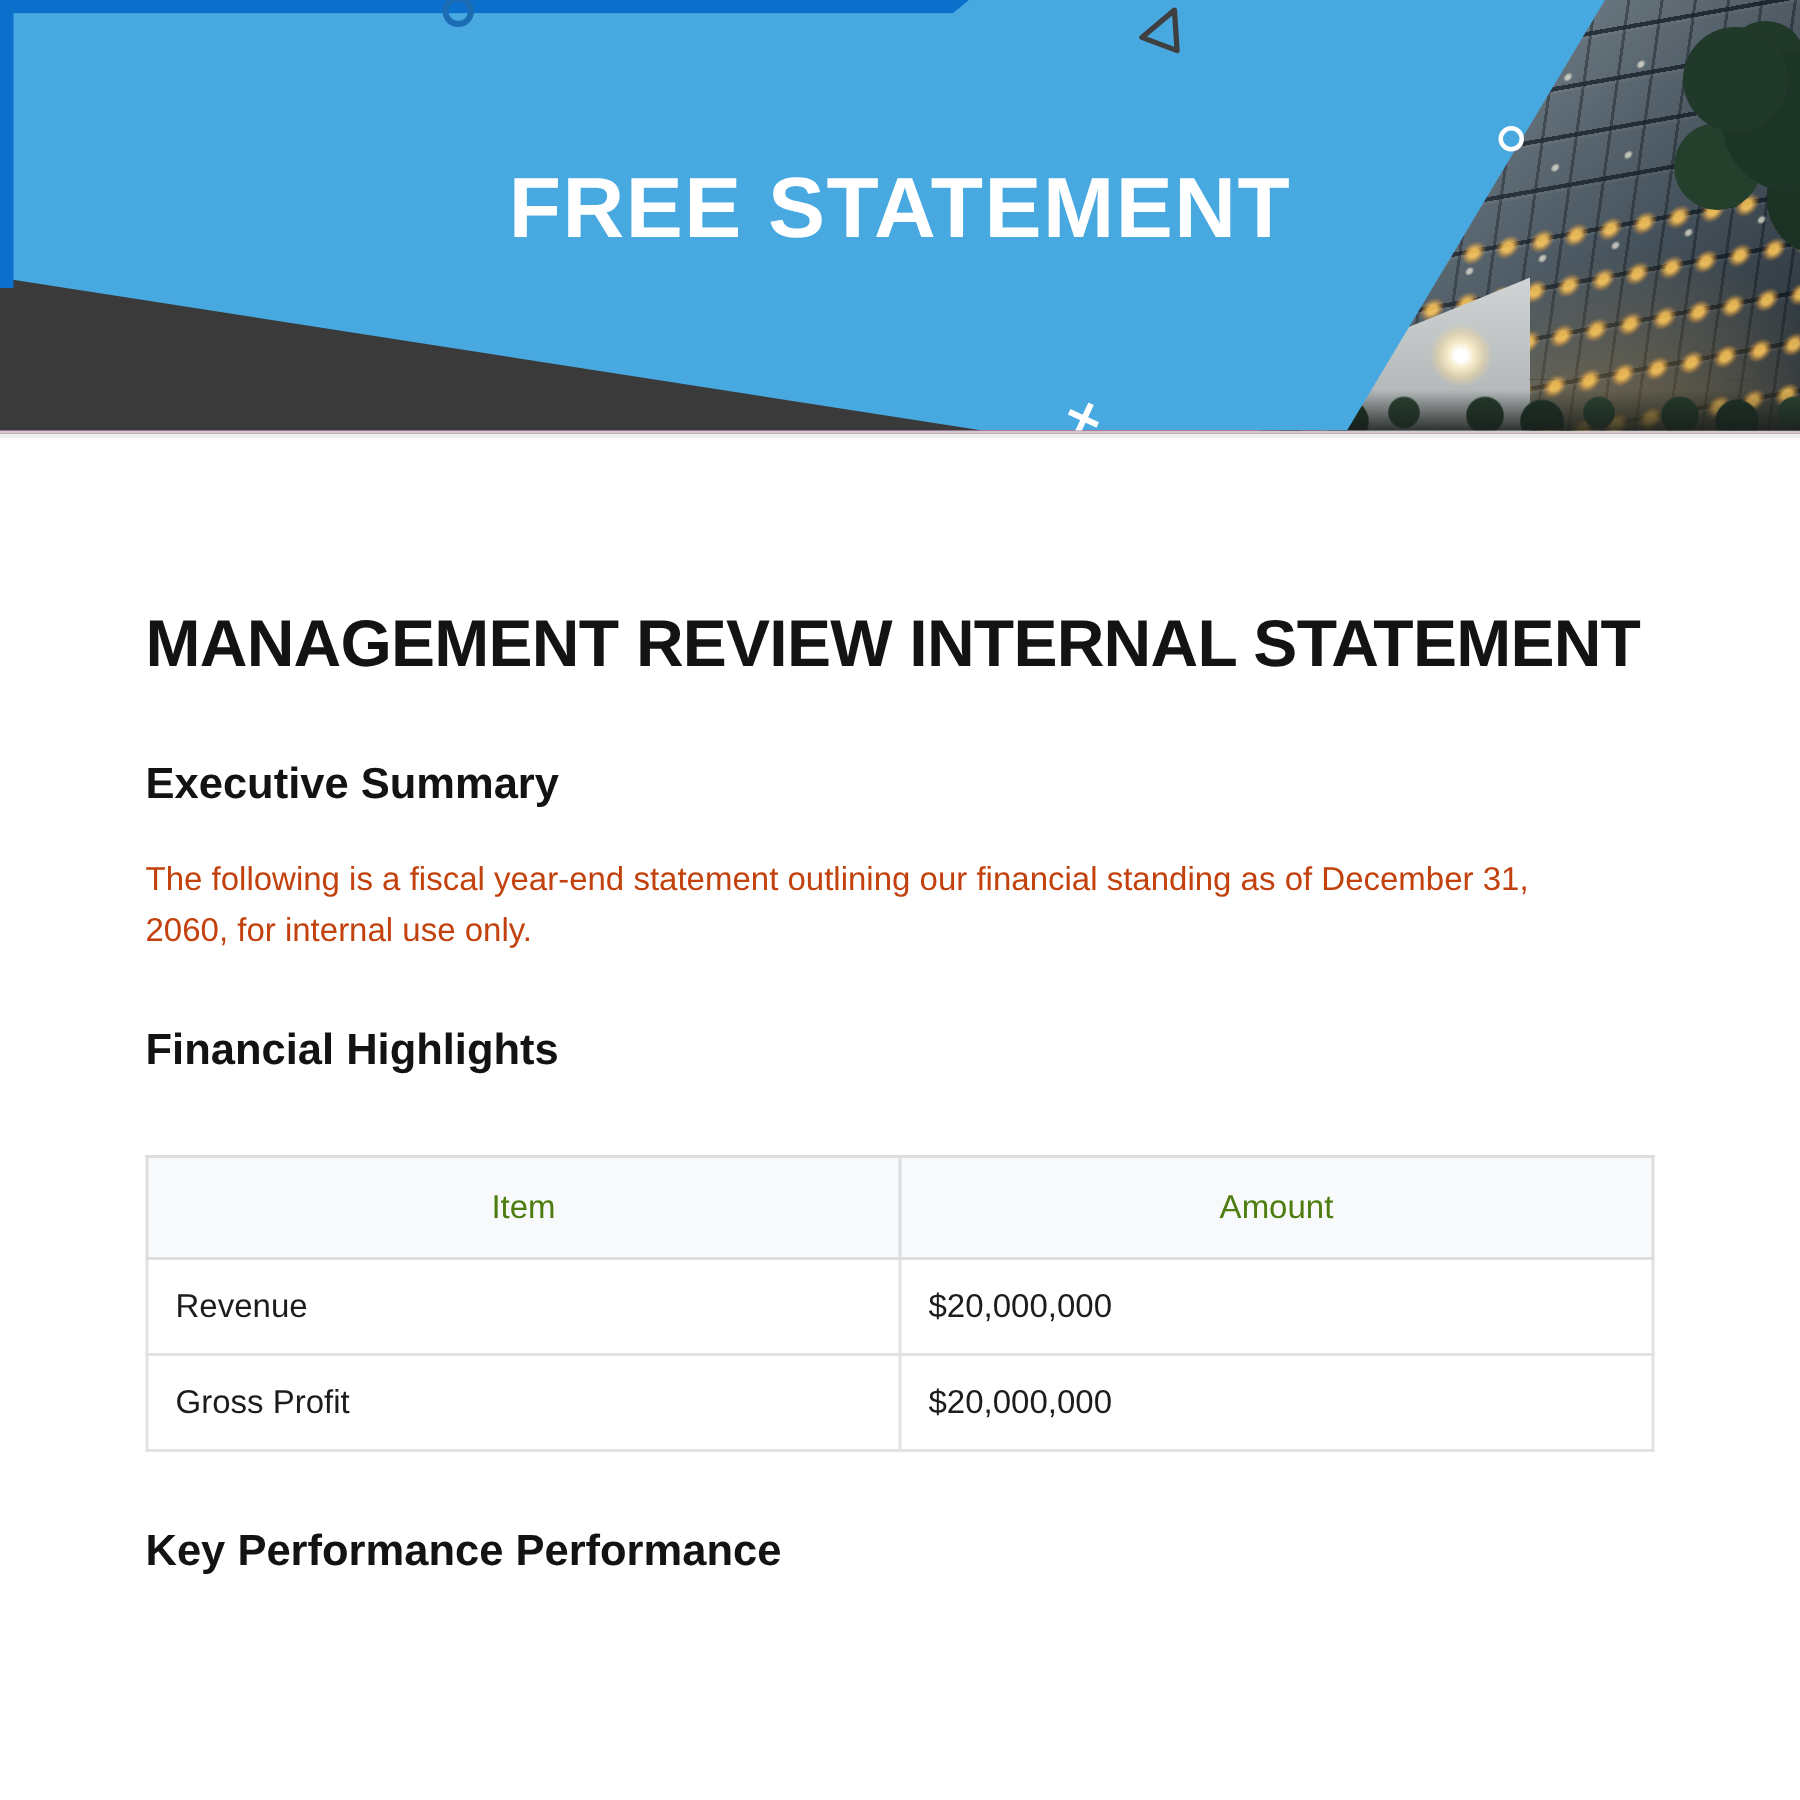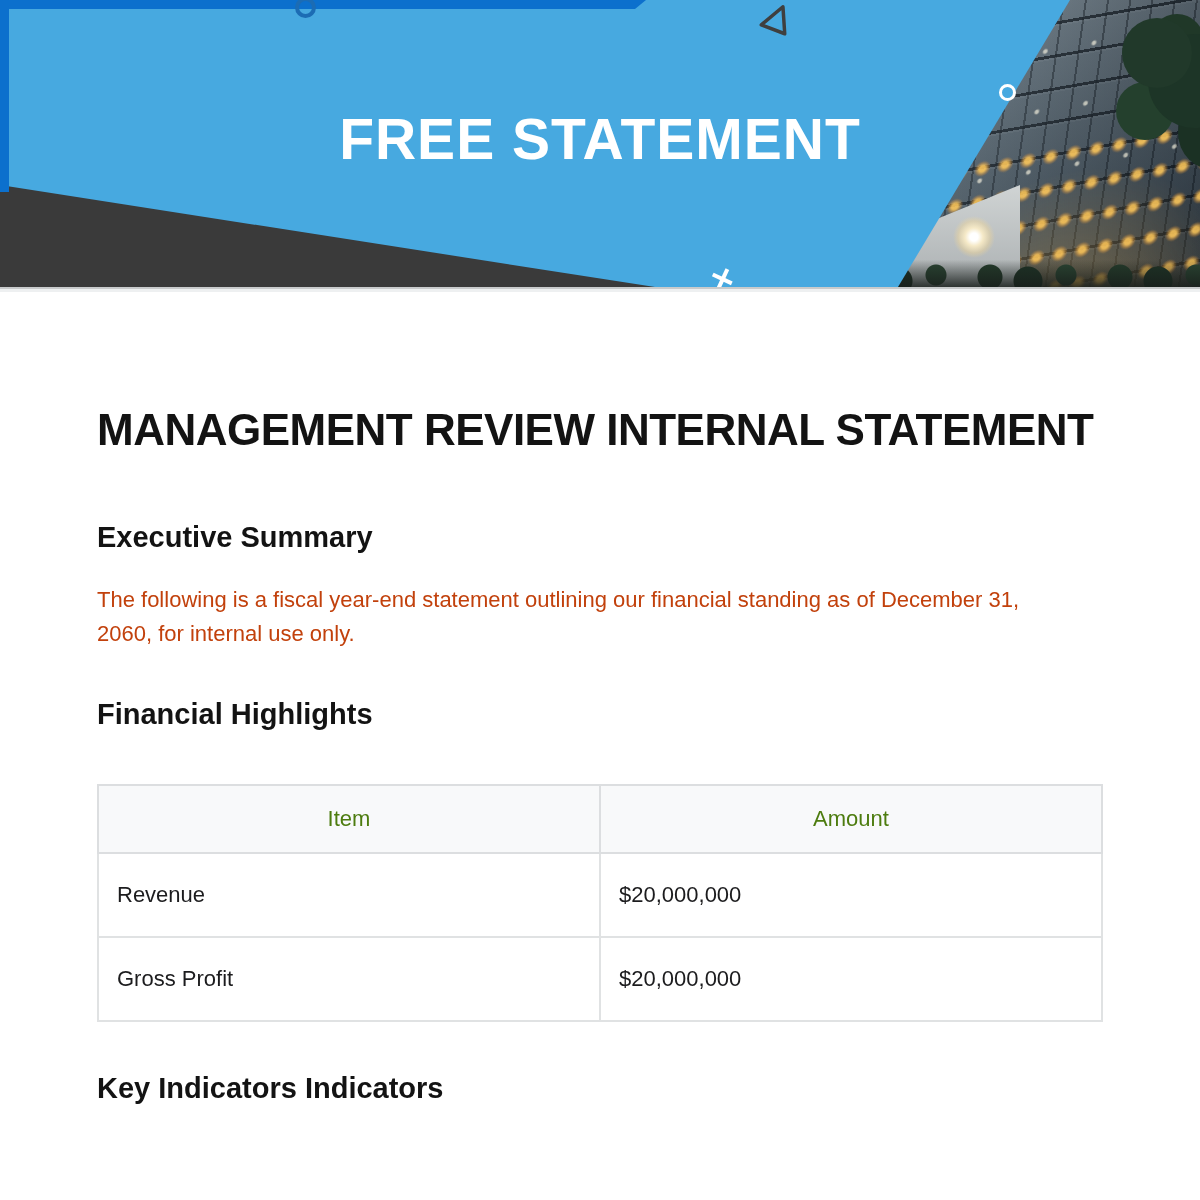--- a/index.html
+++ b/index.html
@@ -69,28 +69,28 @@
 
   .banner-title { position: absolute; left: 0; right: 200px; top: 106px; z-index: 5;
                   text-align: center; color: #ffffff; font-size: 57px; font-weight: 800;
                   letter-spacing: 1px; padding-left: 200px; }
 
   
   .content { margin: 0 97px; color: #1e1e1e; }
   .doc-title { margin: 112px 0 0; font-size: 44px; line-height: 58px; font-weight: 800;
                letter-spacing: -0.5px; text-align: left; color: #131313; }
   .h2 { font-size: 29px; font-weight: 700; color: #131313; line-height: 36px; }
-  .h2-exec { margin-top: 60px; }
+  .h2-exec { margin-top: 46px; }
   .body-text { margin-top: 28px; font-size: 22px; line-height: 34px; color: #c2410c; max-width: 930px; }
   .h2-fin { margin-top: 45px; }
 
   table.fin { margin-top: 52px; width: 100%; border-collapse: collapse; border: 2px solid #d6d8da; }
   table.fin th { height: 68px; background: #f8f9fa; color: #4d7c0f; font-weight: 400;
                  font-size: 22px; text-align: center; border: 2px solid #dcdee0; width: 50%; }
-  table.fin td { height: 84px; background: #ffffff; color: #1c1c1e; font-size: 22px;
+  table.fin td { height: 64px; background: #ffffff; color: #1c1c1e; font-size: 22px;
                  padding-left: 18px; border: 2px solid #e0e2e3; }
 
   .h2-kpi { margin-top: 48px; }
 </style>
 </head>
 <body>
 
 <div class="page">
 
   <header class="banner">
@@ -141,16 +141,16 @@
           <td>Revenue</td>
           <td>$20,000,000</td>
         </tr>
         <tr>
           <td>Gross Profit</td>
           <td>$20,000,000</td>
         </tr>
       </tbody>
     </table>
 
-    <h2 class="h2 h2-kpi">Key Indicators Indicators</h2>
+    <h2 class="h2 h2-kpi">Key Performance Performance</h2>
   </main>
 
 </div>
 
 </body></html>

